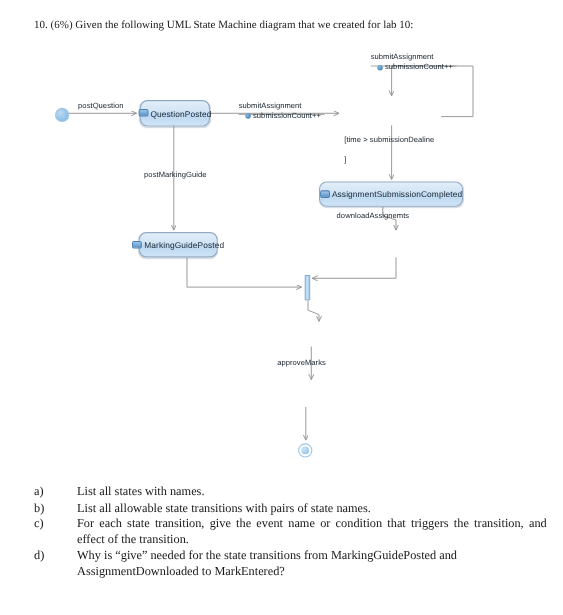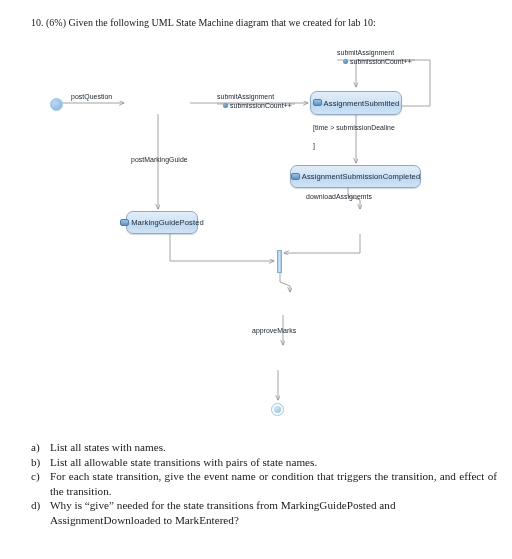--- a/index.html
+++ b/index.html
@@ -101,21 +101,21 @@
   
   #qlist{
     position:absolute;left:31px;top:440px;width:466px;
     font-family:"Liberation Serif", serif;
     font-size:11.2px;
     line-height:14.2px;
     color:#181818;
   }
   .qrow{display:flex;align-items:flex-start;margin-bottom:0.5px;}
   .qmark{width:19px;flex:0 0 19px;}
-  .qtext{flex:1 1 auto;}
+  .qtext{flex:1 1 auto;margin-left:20px;}
   .qtext.justify{text-align:justify;font-family:Liberation Serif, serif;}
 </style>
 </head>
 <body>
 
 <div id="page">
 
   <div class="q-head">10. (6%) Given the following UML State Machine diagram that we created for lab 10:</div>
 
   <div id="diagram">
@@ -158,25 +158,25 @@
     </svg>
 
     <div class="init-state" style="left:50px;top:51.5px;"></div>
 
     <div class="join-bar" style="left:277px;top:204px;"></div>
 
     <div class="final-state" style="left:271px;top:357px;">
         <i></i>
       </div>
 
-
-    <div class="state" style="left:310px;top:45px;width:92px;height:24px;">
+    <div class="state" style="left:127px;top:45px;width:64px;height:24px;">
       <span class="sicon"></span>
-      <span>AssignmentSubmitted</span>
-    </div>
+      <span>QuestionPosted</span>
+    </div>
+
 
     <div class="state" style="left:290px;top:119px;width:131px;height:23px;">
       <span class="sicon"></span>
       <span>AssignmentSubmissionCompleted</span>
     </div>
 
     <div class="state" style="left:126px;top:165px;width:72px;height:23px;">
       <span class="sicon"></span>
       <span>MarkingGuidePosted</span>
     </div>

